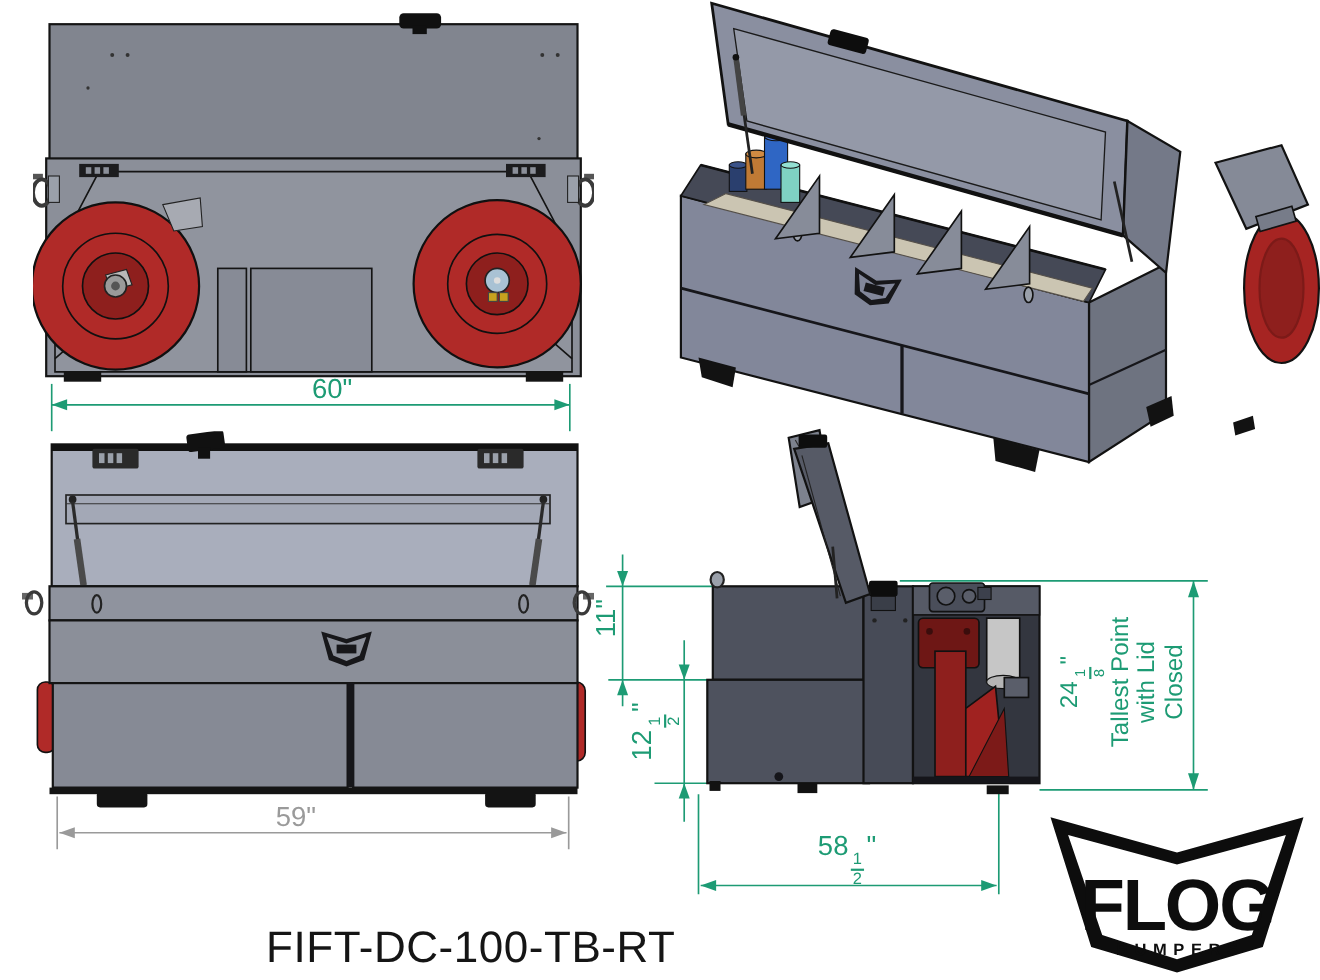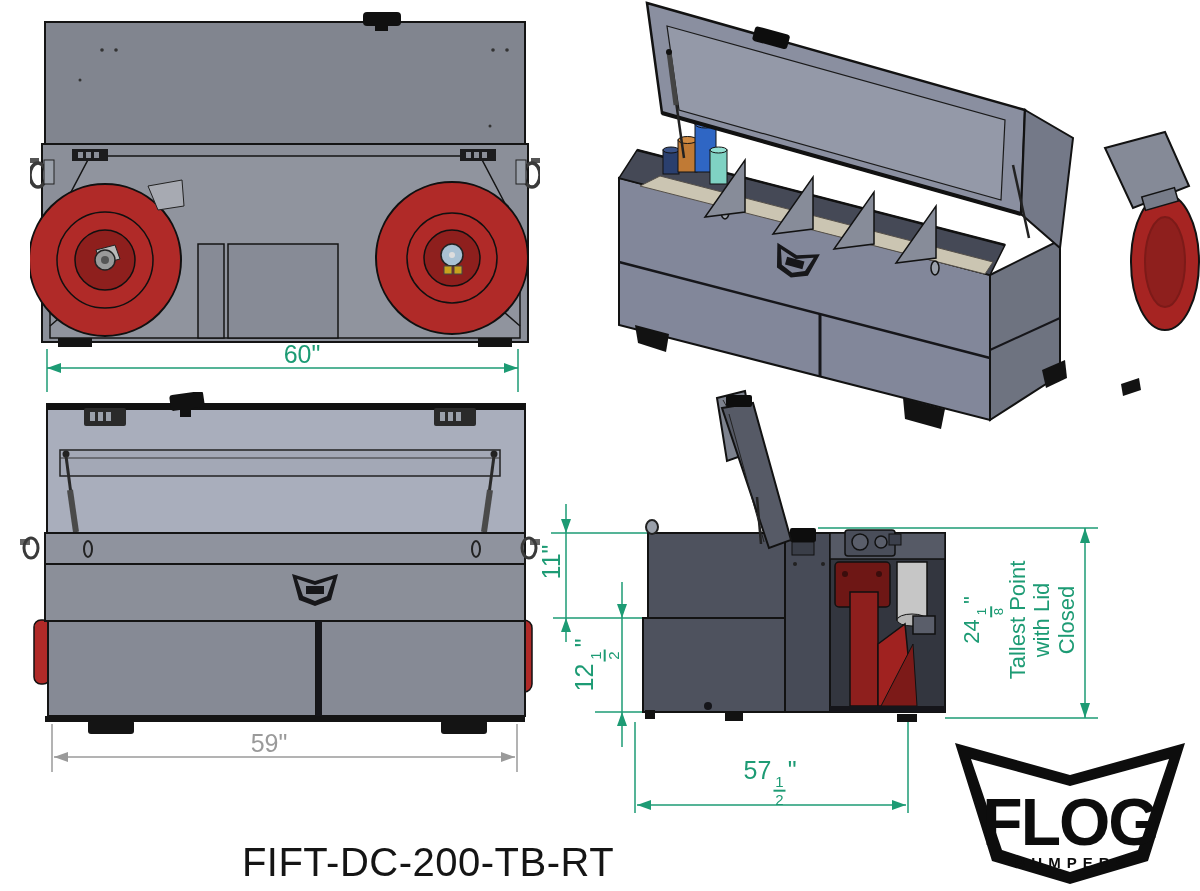--- a/index.html
+++ b/index.html
@@ -293,28 +293,28 @@
     <div class="dimline"><span>24</span><span class="frac">
           <span class="fnum">1</span>
           <span class="fden">8</span>
         </span><span>"</span></div>
     <div class="dimline">Tallest Point</div>
     <div class="dimline">with Lid</div>
     <div class="dimline">Closed</div>
   </div>
 
   <div class="dim" style="left:770px;top:782px">
-    <span>57</span><span class="frac">
+    <span>58</span><span class="frac">
         <span class="fnum">1</span>
         <span class="fden">2</span>
       </span><span>"</span>
   </div>
 
   <svg style="left:945px;top:735px" width="250" height="152" viewBox="0 0 250 152">
     <polygon points="10,8 125,40 240,8 203,126 125,149 47,126" fill="#0d0d0d"></polygon>
     <polygon points="26,24 125,51 224,24 193,115 125,137 57,115" fill="#ffffff"></polygon>
     <text x="125" y="110" text-anchor="middle" font-family="Liberation Sans, sans-serif" font-size="66" font-weight="bold" letter-spacing="-2" fill="#0d0d0d">FLOG</text>
     <text x="128" y="133" text-anchor="middle" font-family="Liberation Sans, sans-serif" font-size="15" font-weight="bold" letter-spacing="6" fill="#0d0d0d">BUMPERS</text>
   </svg>
 
-  <div class="part-number">FIFT-DC-200-TB-RT</div>
+  <div class="part-number">FIFT-DC-100-TB-RT</div>
 
 </div>
 
 </body></html>

